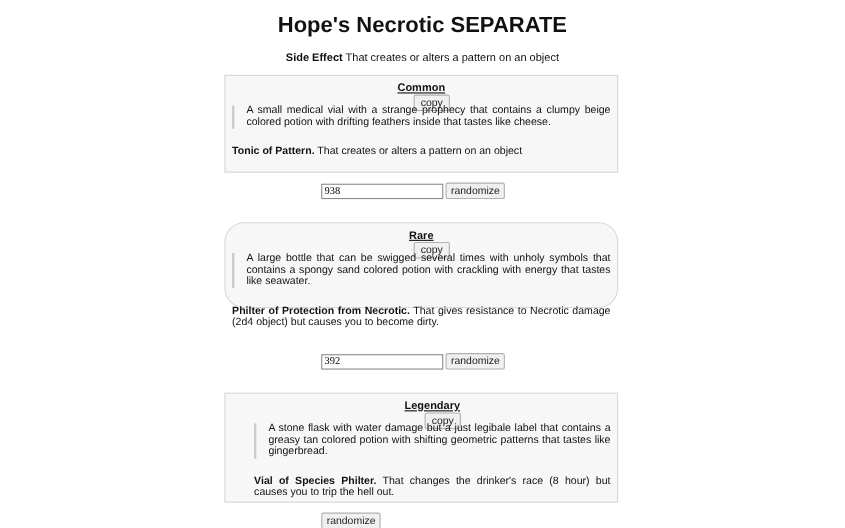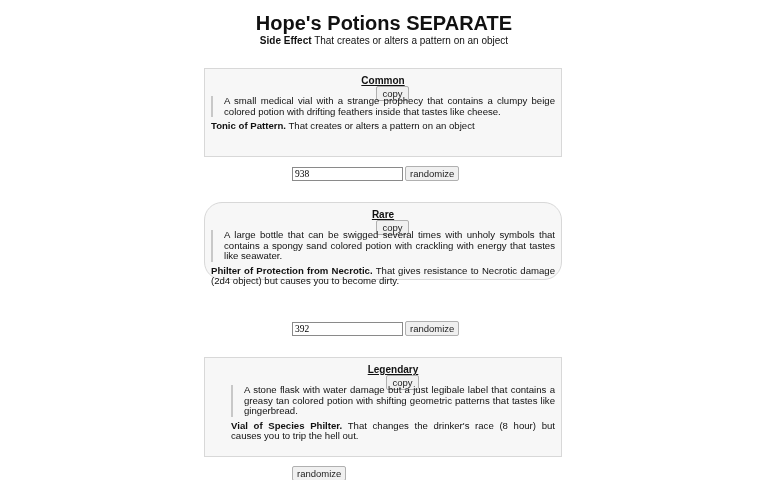--- a/index.html
+++ b/index.html
@@ -10,20 +10,21 @@
     font-size: 10px;
   }
   h1 {
     margin: 0; padding-top: 11px;
     text-align: center;
     font-size: 20px; font-weight: bold;
     line-height: 24px;
   }
   .subtitle {
     text-align: center;
+    margin-top: 12px;
     font-size: 10px;
     line-height: 12px;
   }
   .subtitle b { font-weight: bold; }
   .card {
     position: absolute;
     left: 204px; width: 358px;
     background: #f7f7f7;
     border: 1px solid #d8d8d8;
     box-sizing: border-box;
@@ -49,21 +50,21 @@
   }
   blockquote {
     margin: 5px 0 0 0;
     padding: 0 0 0 11px;
     border-left: 2px solid #c8c8c8;
     text-align: justify;
     line-height: 10.5px;
     font-size: 9.6px;
   }
   .effect {
-    margin-top: 4px;
+    margin-top: 16px;
     line-height: 10.5px;
     font-size: 9.6px;
     text-align: justify;
   }
   .effect b { font-weight: bold; }
   .controls {
     position: absolute;
     left: 292px;
     display: flex; gap: 2px; align-items: center;
   }
@@ -80,21 +81,21 @@
     padding: 0 4px;
     background: #f0f0f0;
     border: 1px solid #b0b0b0;
     border-radius: 2px;
     color: #222;
   }
 </style>
 </head>
 <body>
 
-<h1>Hope's Potions SEPARATE</h1>
+<h1>Hope's Necrotic SEPARATE</h1>
 <div class="subtitle">
   <b>Side Effect</b>
   <span>That creates or alters a pattern on an object</span>
 </div>
 
 <div class="card" style="top:68px; height:89px;">
   <div class="card-head">
     <span class="rarity">Common</span>
     <button class="copy-btn">copy</button>
   </div>

